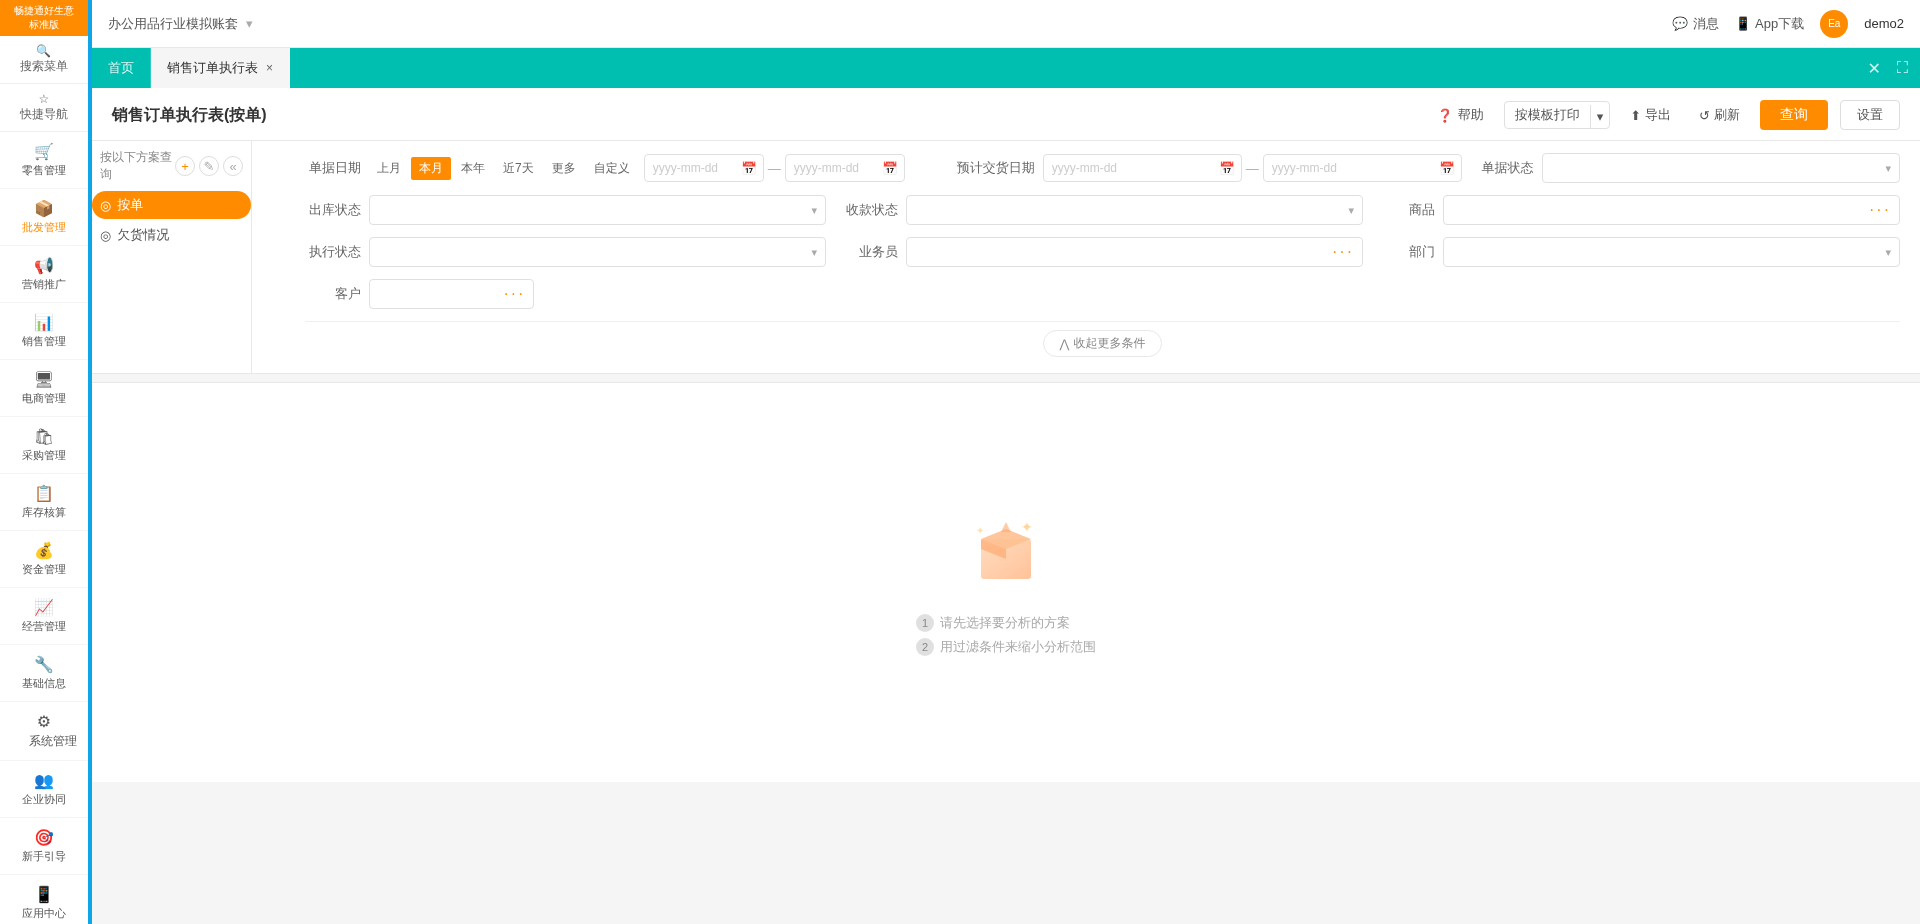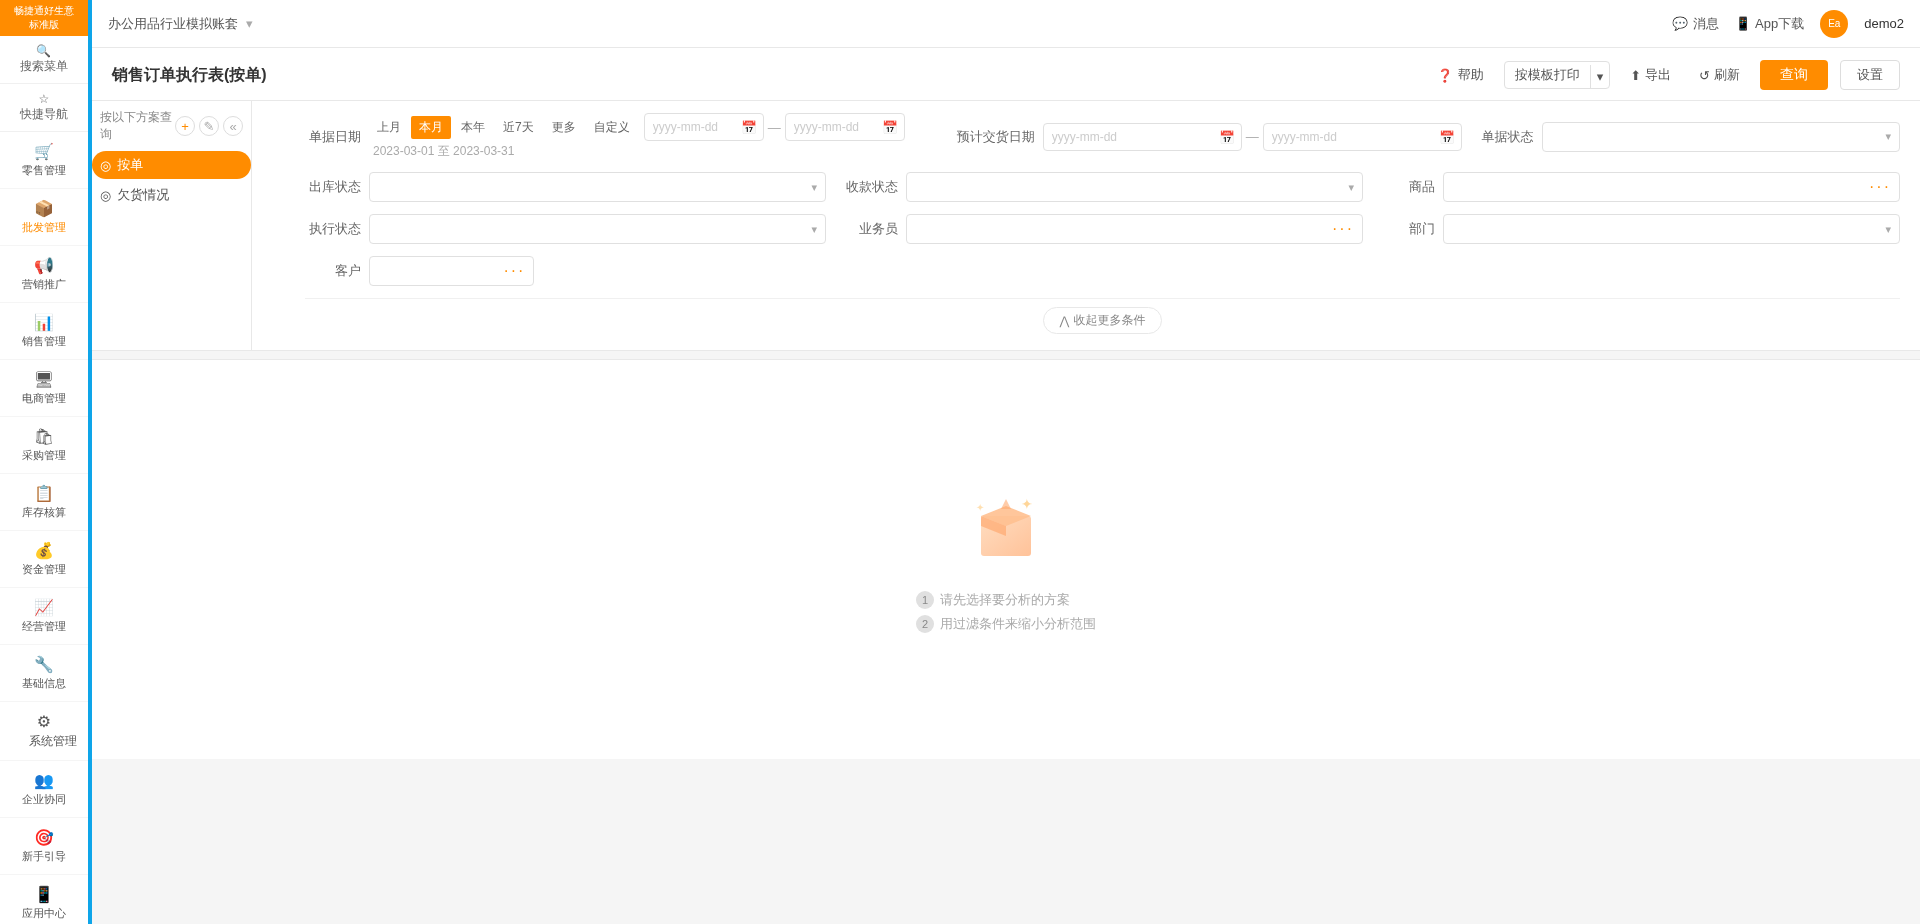--- a/index.html
+++ b/index.html
@@ -524,20 +524,33 @@
         <span>📱</span>
         <span>App下载</span>
       </div>
       <div class="topbar-avatar">
         <span>Ea</span>
       </div>
       <span class="topbar-username">demo2</span>
     </div>
   </div>
 
+  <div id="tabbar">
+    <div class="tab-item">
+      <span>首页</span>
+    </div>
+    <div class="tab-item active">
+      <span>销售订单执行表</span>
+      <span class="tab-close">×</span>
+    </div>
+    <div class="tabbar-right">
+      <span class="tabbar-icon-btn" title="关闭">✕</span>
+      <span class="tabbar-icon-btn" title="展开">⛶</span>
+    </div>
+  </div>
 
   <div id="page-content">
 
     <div class="page-header">
       <div class="page-header-top">
         <span class="page-title">销售订单执行表(按单)</span>
         <div class="page-header-actions">
           <div class="action-btn">
             <span>❓</span>
             <span>帮助</span>
@@ -602,21 +615,20 @@
                     <input class="date-input" placeholder="yyyy-mm-dd" style="">
                     <span class="date-icon">📅</span>
                   </div>
                   <span class="date-separator">—</span>
                   <div class="date-input-wrap" style="width:120px;">
                     <input class="date-input" placeholder="yyyy-mm-dd" style="">
                     <span class="date-icon">📅</span>
                   </div>
                 </div>
               </div>
-              <div class="date-range-bottom">2023-03-01 至 2023-03-31</div>
             </div>
           </div>
 
           <div class="filter-field" style="flex:1.2;">
             <span class="filter-label" style="min-width:80px;">预计交货日期</span>
             <div style="display:flex;align-items:center;gap:4px;flex:1;">
               <div class="date-input-wrap" style="flex:1;">
                 <input class="date-input" placeholder="yyyy-mm-dd" style="">
                 <span class="date-icon">📅</span>
               </div>

